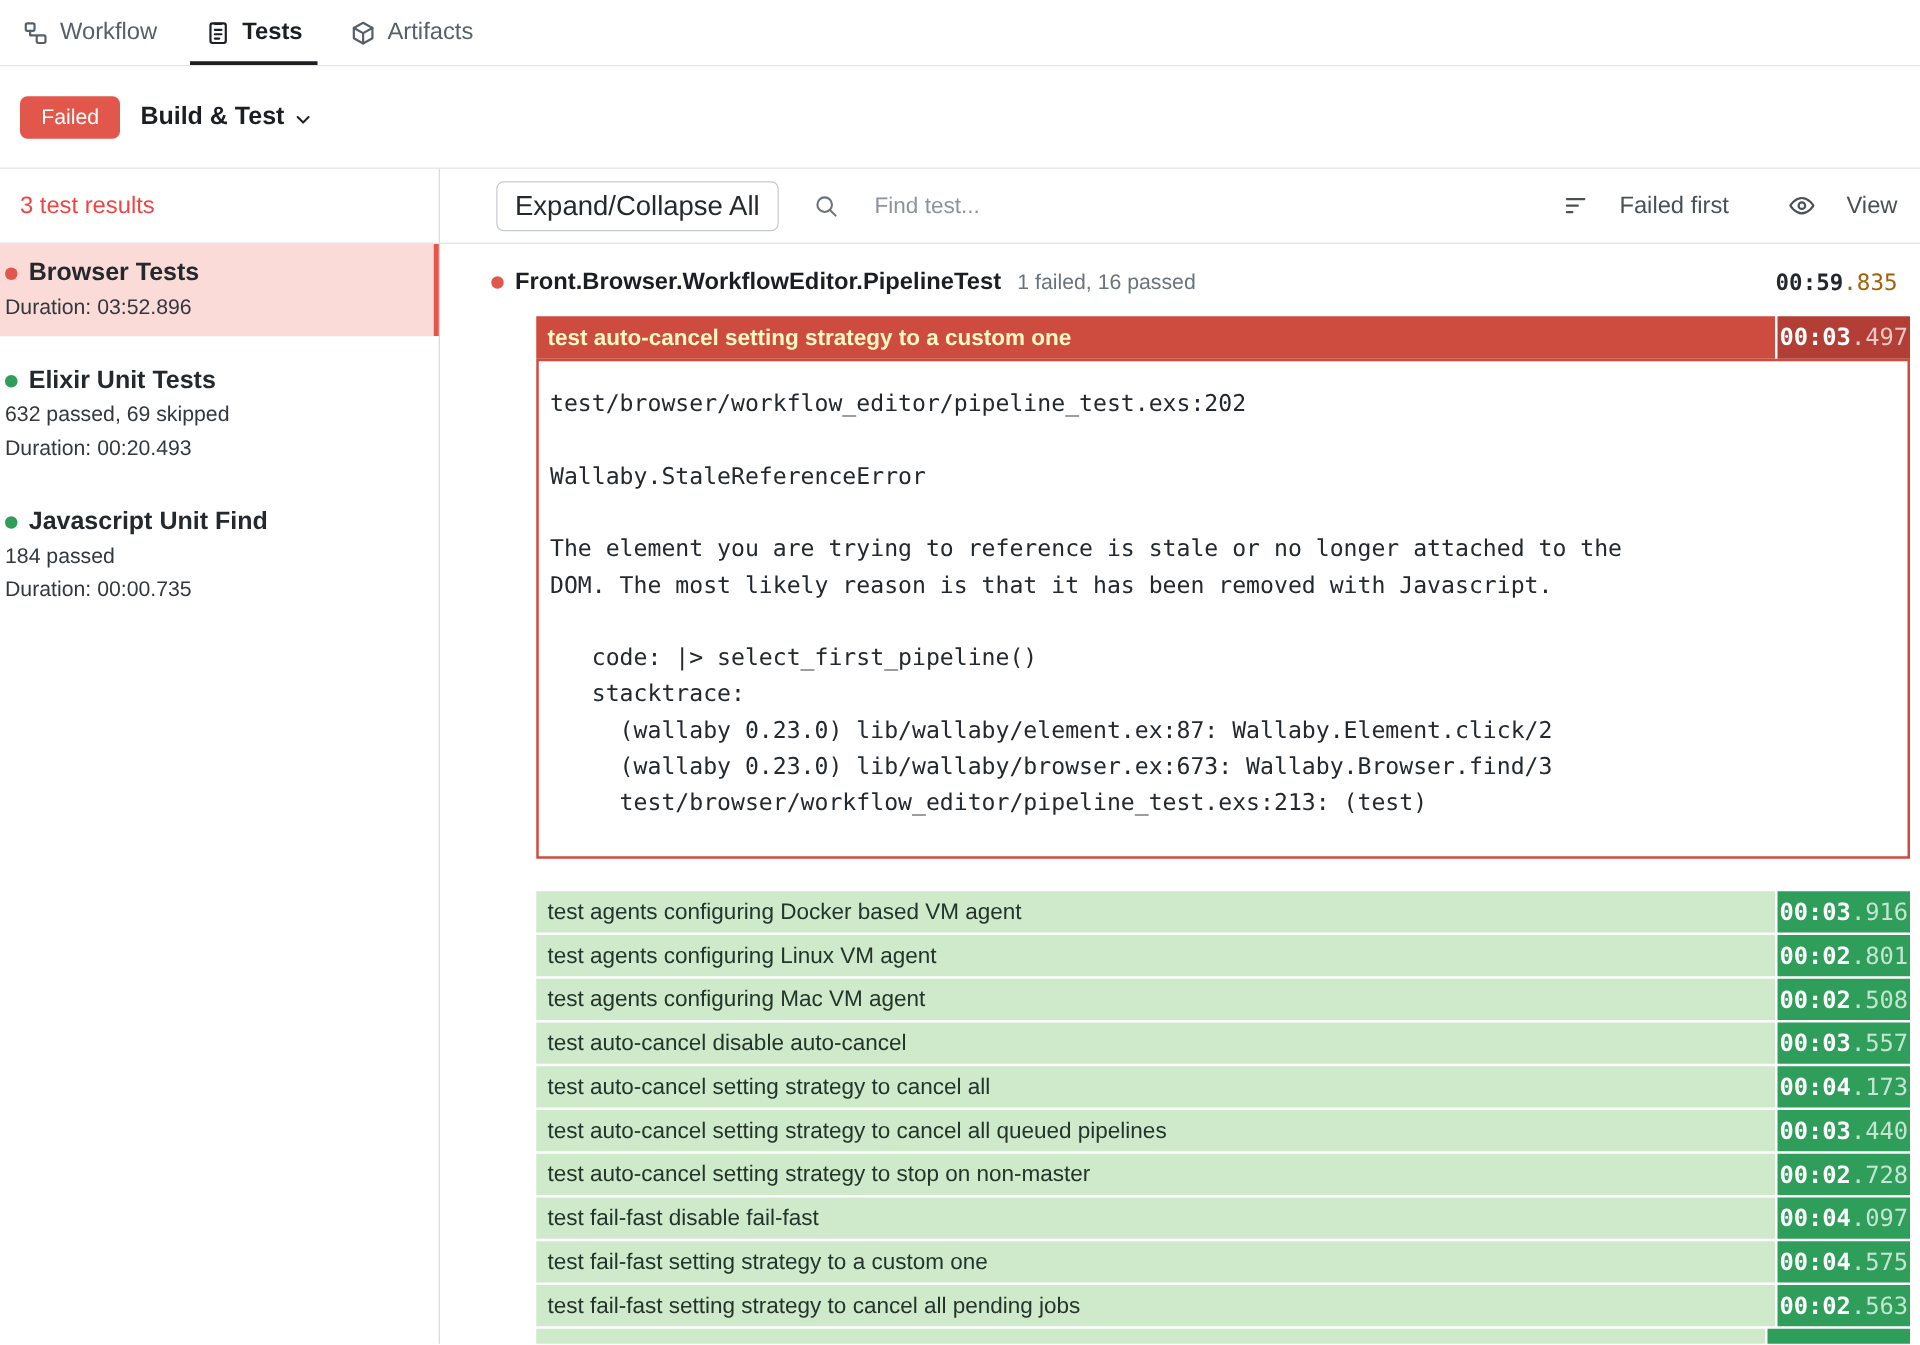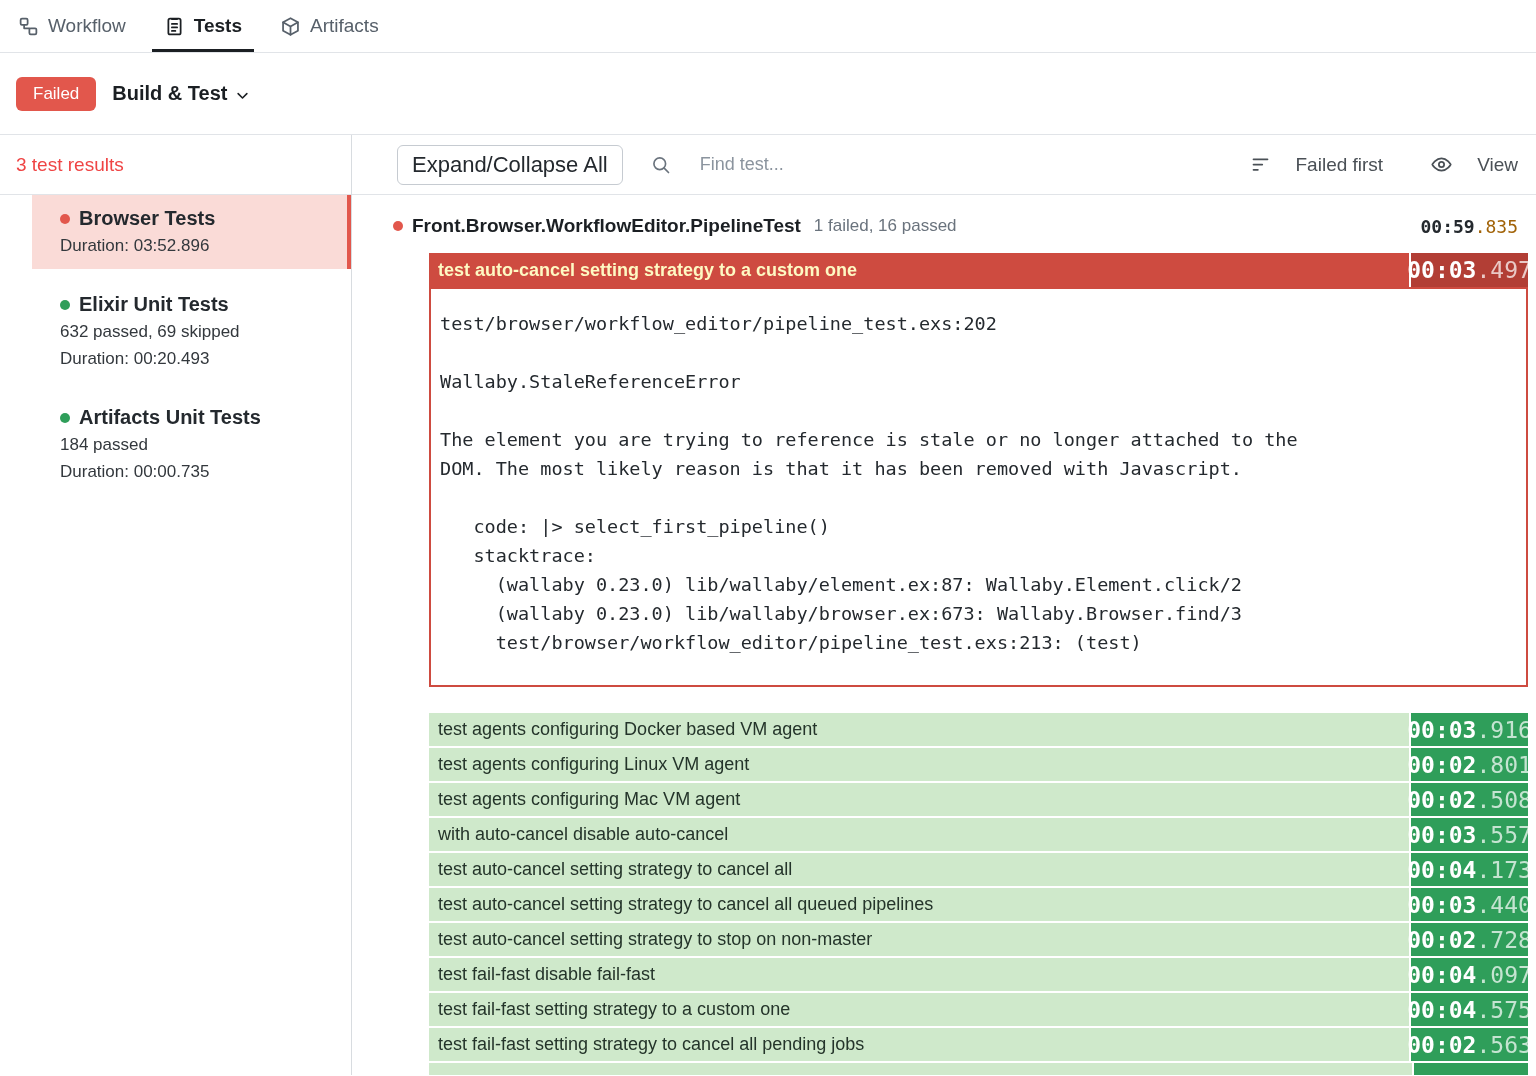--- a/index.html
+++ b/index.html
@@ -24,21 +24,21 @@
     padding: 7px 17px; border-radius: 6px; }
   .pipeline-name { font-size: 20px; font-weight: 700; color: #1b1f23; display: flex;
     align-items: center; gap: 7px; cursor: pointer; }
   .pipeline-name svg { width: 15px; height: 15px; stroke: #1b1f23; margin-top: 3px; }
 
   
   .content { display: flex; height: 940px; }
   .sidebar { width: 352px; border-right: 1px solid #d8dce0; flex-shrink: 0; }
   .sidebar-header { height: 60px; border-bottom: 1px solid #e1e4e8; display: flex;
     align-items: center; padding-left: 16px; font-size: 19px; color: #ef4444; }
-  .sidebar-item { padding: 10px 28px; line-height: 27px; cursor: pointer; margin-left: 32px; }
+  .sidebar-item { padding: 10px 4px; line-height: 27px; cursor: pointer; }
   .sidebar-item + .sidebar-item { margin-top: 12px; }
   .sidebar-item.selected { background: #fadbd7; box-shadow: inset -4px 0 0 #e2574c; }
   .item-title { display: flex; align-items: center; gap: 9px; font-size: 20px; font-weight: 700; color: #24292e; }
   .dot { width: 10px; height: 10px; border-radius: 50%; flex-shrink: 0; display: inline-block; }
   .dot.red { background: #e2574c; }
   .dot.green { background: #2f9e5a; }
   .item-summary, .item-duration { font-size: 17px; color: #33383d; }
 
   
   .main { flex: 1; overflow: hidden; display: flex; flex-direction: column; }
@@ -58,22 +58,22 @@
   .suite-header { margin-top: 20px; display: flex; align-items: center; gap: 9px; cursor: pointer; }
   .suite-name { font-size: 19px; font-weight: 700; color: #1b1f23; }
   .suite-summary { font-size: 17px; color: #6a737d; margin-left: 4px; }
   .suite-time { margin-left: auto; padding-right: 10px; font-family: "DejaVu Sans Mono", monospace; font-size: 18px; }
   .suite-time .t-main { font-weight: 700; color: #24292e; }
   .suite-time .t-ms { color: #a16207; }
 
   .rows { margin-left: 36px; margin-top: 16px; }
   .test-row { display: flex; align-items: stretch; height: 34px; }
   .test-row .name { flex: 1; display: flex; align-items: center; padding-left: 9px; font-size: 18px; }
-  .test-row .time { width: 117px; flex-shrink: 0; display: flex; align-items: center; justify-content: center;
-    font-family: "DejaVu Sans Mono", monospace; font-size: 23px; margin-left: 2px; }
+  .test-row .time { width: 106px; flex-shrink: 0; display: flex; align-items: center; justify-content: center;
+    font-family: "DejaVu Sans Mono", monospace; font-size: 19px; margin-left: 2px; }
   .time .t-main { font-weight: 700; color: #fff; }
   .time .t-ms { color: rgba(255,255,255,.72); }
 
   .test-row.failed .name { background: #ce4b40; color: #fef9c3; font-weight: 600; }
   .test-row.failed .time { background: #b23e35; }
 
   .detail-box { border: 2px solid #ce4b40; background: #fff; margin-bottom: 26px; }
   .detail-box pre { font-family: "DejaVu Sans Mono", monospace; font-size: 18.5px; line-height: 29px;
     color: #24292e; padding: 20px 16px 28px 9px; white-space: pre; overflow: hidden; }
 
@@ -140,21 +140,21 @@
         <span class="dot green"></span>
         <span>Elixir Unit Tests</span>
       </div>
       <div class="item-summary">632 passed, 69 skipped</div>
       <div class="item-duration">Duration: 00:20.493</div>
     </div>
 
     <div class="sidebar-item">
       <div class="item-title">
         <span class="dot green"></span>
-        <span>Artifacts Unit Tests</span>
+        <span>Javascript Unit Find</span>
       </div>
       <div class="item-summary">184 passed</div>
       <div class="item-duration">Duration: 00:00.735</div>
     </div>
   </aside>
 
   <main class="main">
     <div class="toolbar">
       <button class="expand-btn">Expand/Collapse All</button>
       <div class="search">
@@ -229,21 +229,21 @@
               </span>
   </div>
             <div class="test-row passed">
     <span class="name">test agents configuring Mac VM agent</span>
     <span class="time">
                 <span class="t-main">00:02</span>
                 <span class="t-ms">.508</span>
               </span>
   </div>
             <div class="test-row passed">
-    <span class="name">with auto-cancel disable auto-cancel</span>
+    <span class="name">test auto-cancel disable auto-cancel</span>
     <span class="time">
                 <span class="t-main">00:03</span>
                 <span class="t-ms">.557</span>
               </span>
   </div>
             <div class="test-row passed">
     <span class="name">test auto-cancel setting strategy to cancel all</span>
     <span class="time">
                 <span class="t-main">00:04</span>
                 <span class="t-ms">.173</span>

